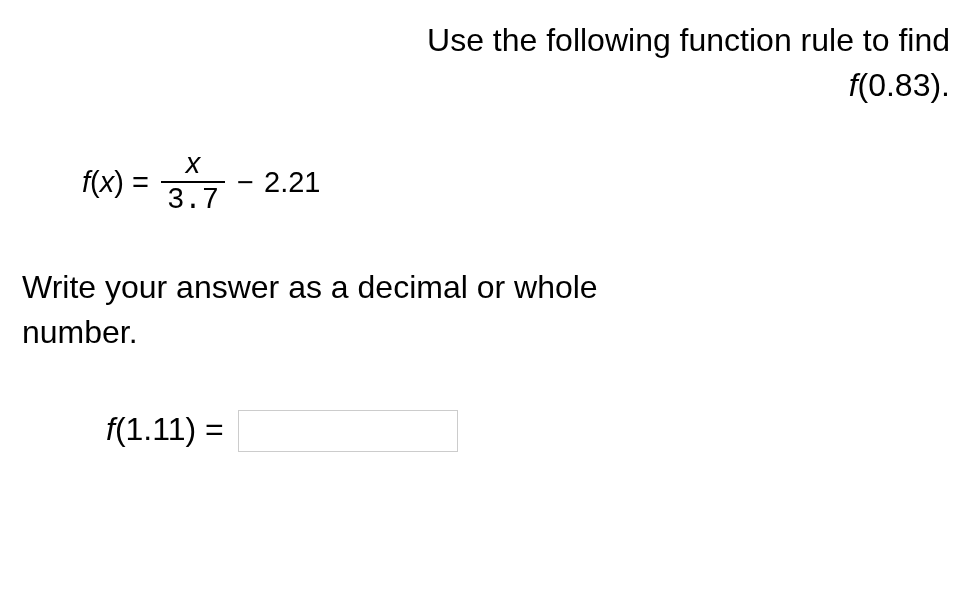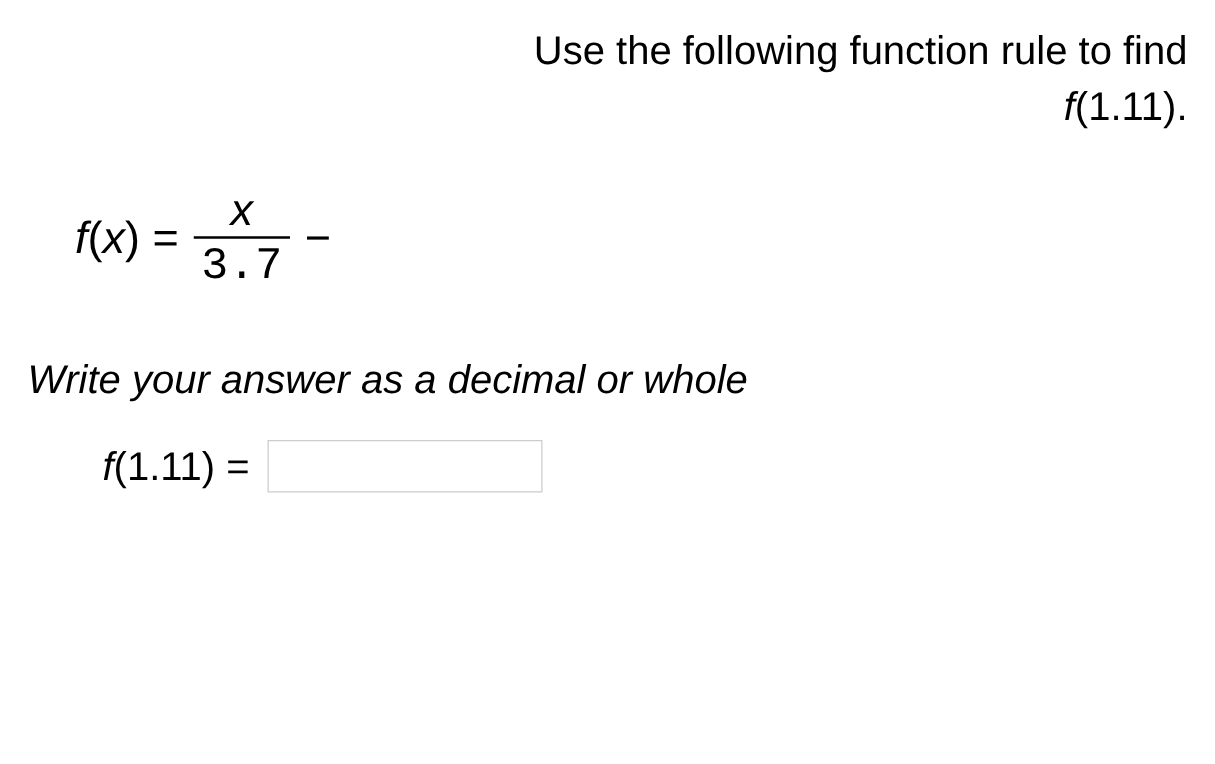--- a/index.html
+++ b/index.html
@@ -15,23 +15,23 @@
       height: 611px;
       padding: 18px 22px;
       font-size: 32px;
       line-height: 1.4;
     }
     .instruction {
       margin-bottom: 40px;
       text-align: right;
     }
     .equation-block {
-      margin-left: 38px;
+      margin-left: 60px;
       margin-bottom: 48px;
-      font-size: 36px;
+      font-size: 29px;
     }
     .equation-row {
       display: inline-flex;
       align-items: center;
       gap: 10px;
     }
     .fraction {
       display: inline-flex;
       flex-direction: column;
       align-items: center;
@@ -47,27 +47,26 @@
       width: 100%;
       border-top: 2px solid #000;
       margin: 2px 0;
     }
     .fraction .den {
       padding: 0 6px;
       line-height: 1.1;
       font-family: Liberation Mono, monospace;
     }
     .hint {
-      font-style: italic;
-      margin-bottom: 25px;
+      margin-bottom: 52px;
     }
     .answer-block {
-      margin-left: 60px;
+      margin-left: 84px;
       display: flex;
-      align-items: center;
+      align-items: flex-end;
       gap: 14px;
     }
     .answer-input {
       width: 220px;
       height: 42px;
       border: 1px solid #cccccc;
       font-size: 26px;
       padding: 2px 6px;
       font-family: inherit;
     }
@@ -76,39 +75,41 @@
     }
     .minus-sign {
       font-family: Arial, sans-serif;
     }
   </style>
 </head>
 <body>
 
 <div class="instruction">
   <span>Use the following function rule to find</span><br>
-  <span class="func-name">f</span><span>(1.11).</span>
+  <span class="func-name">f</span><span>(0.83).</span>
 </div>
 
 <div class="equation-block">
   <div class="equation-row">
     <span>
       <span class="func-name">f</span><span>(</span><span class="func-name">x</span><span>) =</span>
     </span>
     <span class="fraction">
       <span class="num">x</span>
       <span class="bar"></span>
       <span class="den">3.7</span>
     </span>
     <span class="minus-sign">−</span>
+    <span>2.21</span>
   </div>
 </div>
 
 <div class="hint">
   <span>Write your answer as a decimal or whole</span><br>
+  <span>number.</span>
 </div>
 
 <div class="answer-block">
   <span>
     <span class="func-name">f</span><span>(1.11) =</span>
   </span>
   <input type="text" class="answer-input" value="" style="">
 </div>
 
 </body></html>

